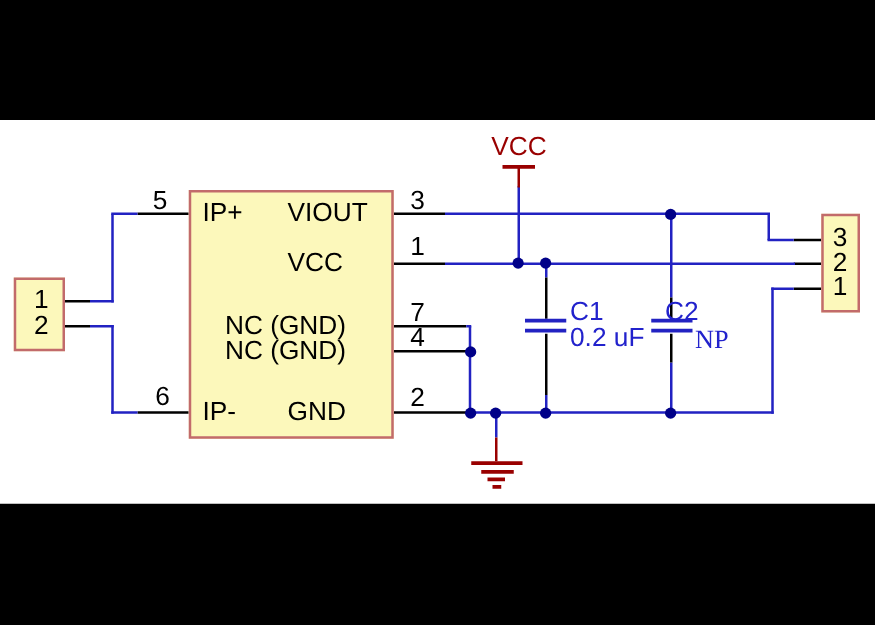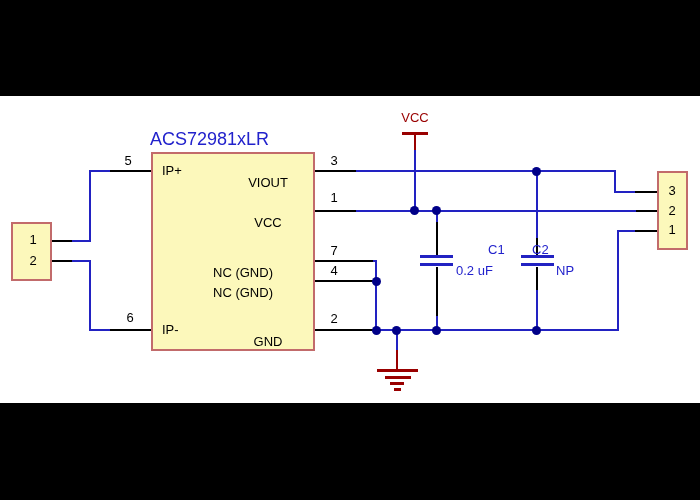--- a/index.html
+++ b/index.html
@@ -33,24 +33,24 @@
   .h{height:2px;}
   .v{width:2px;}
   .plate{position:absolute;height:3px;background:var(--wire-blue);}
   .dot{position:absolute;width:9px;height:9px;border-radius:50%;background:var(--dot-navy);}
   .comp-box{
     position:absolute;
     background:var(--box-fill);
     border:2px solid var(--box-border);
     box-sizing:border-box;
   }
-  .lbl{position:absolute;font-size:13px;line-height:18px;height:18px;color:var(--black);white-space:nowrap;}
+  .lbl{position:absolute;font-size:21px;line-height:18px;height:18px;color:var(--black);white-space:nowrap;}
   .lbl.blue{color:var(--text-blue);}
   .lbl.red{color:var(--dark-red);}
-  .lbl.right{text-align:center;margin-top:12px;}
+  .lbl.right{text-align:left;}
   .lbl.center{text-align:center;}
   .title{font-size:18px;}
 </style>
 </head>
 <body>
 
 <div class="screen">
   <div class="panel"></div>
 
   <div class="grp">
@@ -98,21 +98,20 @@
     <div class="dot" style="left:432px;top:206px;"></div>
     <div class="dot" style="left:532px;top:167px;"></div>
     <div class="dot" style="left:372px;top:277px;"></div>
     <div class="dot" style="left:372px;top:326px;"></div>
     <div class="dot" style="left:392px;top:326px;"></div>
     <div class="dot" style="left:432px;top:326px;"></div>
     <div class="dot" style="left:532px;top:326px;"></div>
   </div>
 
   <div class="grp">
-    <div class="lbl blue title" style="left:150px;top:130px;">ACS72981xLR</div>
     <div class="comp-box" style="left:151px;top:152px;width:164px;height:199px;"></div>
     <div class="lbl" style="left:162px;top:162px;">IP+</div>
     <div class="lbl right" style="left:230px;top:162px;width:76px;">VIOUT</div>
     <div class="lbl right" style="left:230px;top:202px;width:76px;">VCC</div>
     <div class="lbl right" style="left:180px;top:252px;width:126px;">NC (GND)</div>
     <div class="lbl right" style="left:180px;top:272px;width:126px;">NC (GND)</div>
     <div class="lbl" style="left:162px;top:321px;">IP-</div>
     <div class="lbl right" style="left:230px;top:321px;width:76px;">GND</div>
     <div class="lbl center" style="left:118px;top:152px;width:20px;">5</div>
     <div class="lbl center" style="left:120px;top:309px;width:20px;">6</div>
@@ -134,31 +133,31 @@
     <div class="lbl center" style="left:662px;top:182px;width:20px;">3</div>
     <div class="lbl center" style="left:662px;top:202px;width:20px;">2</div>
     <div class="lbl center" style="left:662px;top:221px;width:20px;">1</div>
   </div>
 
   <div class="grp">
     <div class="w wb v" style="left:436px;top:222px;height:33px;"></div>
     <div class="plate" style="left:420px;top:255px;width:33px;"></div>
     <div class="plate" style="left:420px;top:263px;width:33px;"></div>
     <div class="w wb v" style="left:436px;top:267px;height:49px;"></div>
-    <div class="lbl blue" style="left:456px;top:241px;margin-left:32px;">C1</div>
+    <div class="lbl blue" style="left:456px;top:241px;">C1</div>
     <div class="lbl blue" style="left:456px;top:262px;">0.2 uF</div>
   </div>
 
   <div class="grp">
     <div class="w wb v" style="left:536px;top:238px;height:17px;"></div>
     <div class="plate" style="left:521px;top:255px;width:33px;"></div>
     <div class="plate" style="left:521px;top:263px;width:33px;"></div>
     <div class="w wb v" style="left:536px;top:267px;height:23px;"></div>
     <div class="lbl blue" style="left:532px;top:241px;">C2</div>
-    <div class="lbl blue" style="left:556px;top:262px;">NP</div>
+    <div class="lbl blue" style="left:556px;top:262px;font-family:Liberation Serif, serif;">NP</div>
   </div>
 
   <div class="grp">
     <div class="lbl red center" style="left:393px;top:109px;width:44px;">VCC</div>
     <div class="w wr" style="left:402px;top:132px;width:26px;height:3px;"></div>
     <div class="w wr v" style="left:414px;top:134px;height:16px;"></div>
   </div>
 
   <div class="grp">
     <div class="w wr v" style="left:396px;top:350px;height:19px;"></div>

